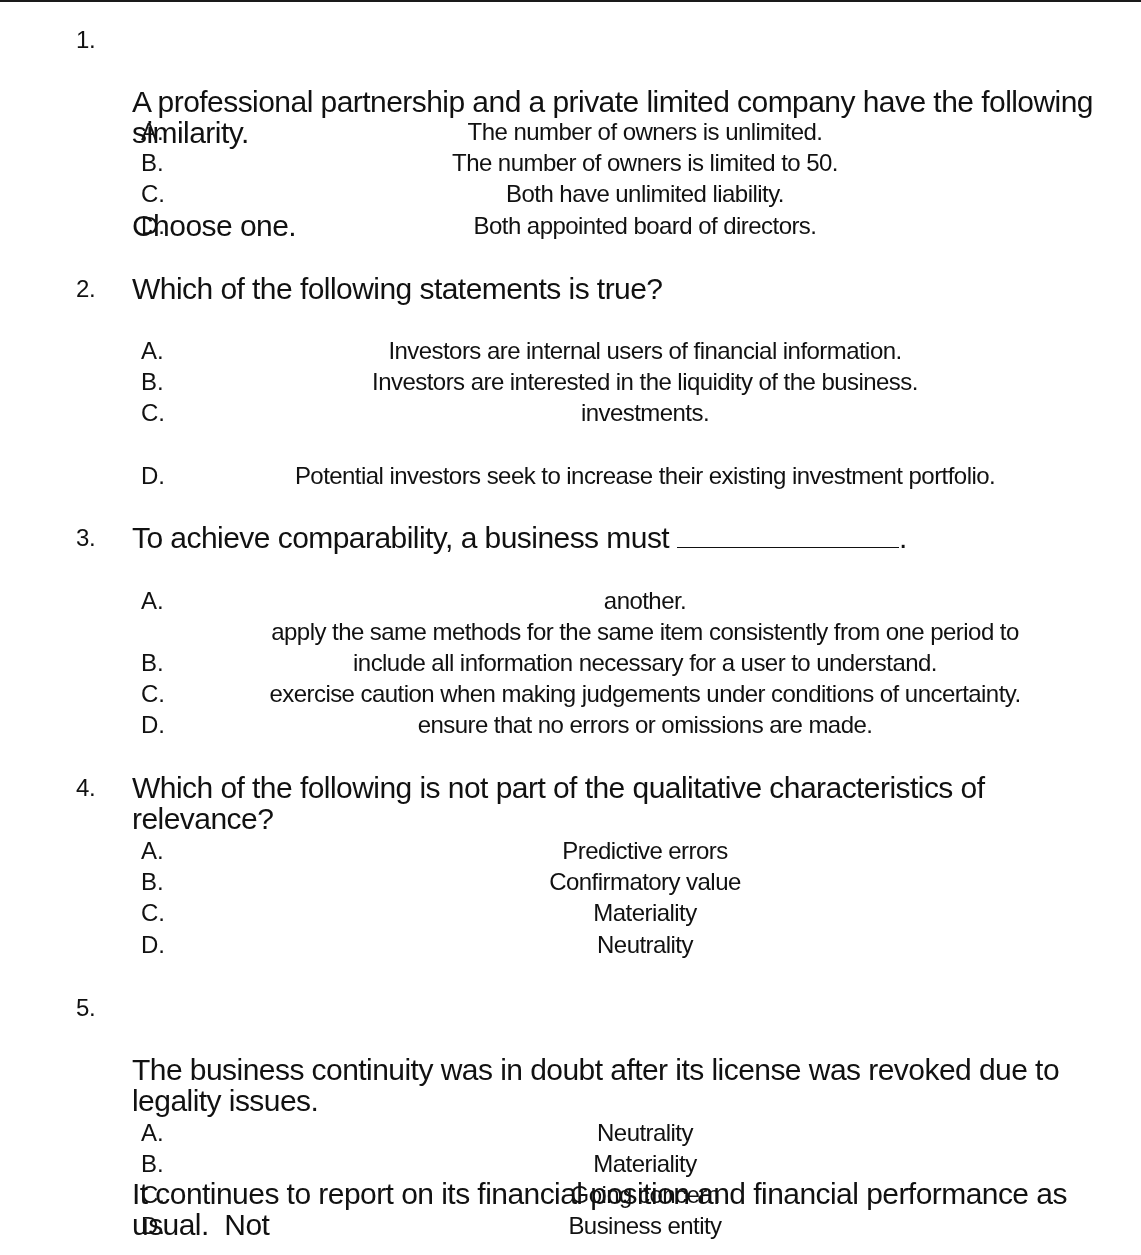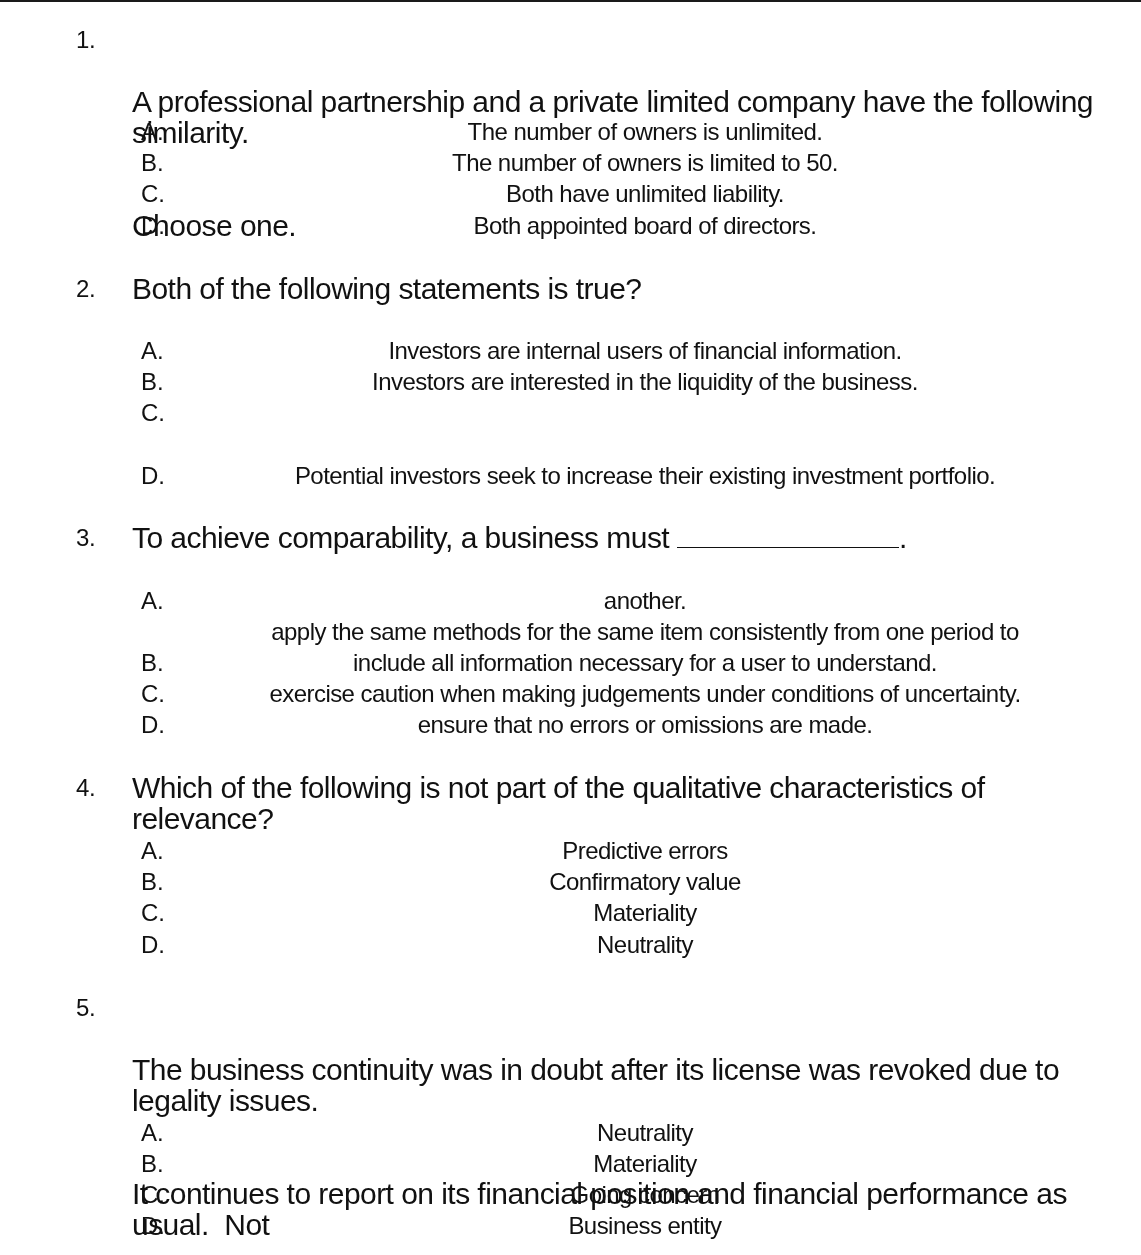--- a/index.html
+++ b/index.html
@@ -101,33 +101,34 @@
     <span class="opt-letter">C.</span>
     <span class="opt-text">Both have unlimited liability.</span>
   </div>
   <div class="opt" style="top:210px;">
     <span class="opt-letter">D.</span>
     <span class="opt-text">Both appointed board of directors.</span>
   </div>
 
   <div class="q" style="top:273px;">
     <span class="q-num">2.</span>
-    <div class="q-text">Both of the following statements is true?</div>
+    <div class="q-text">Which of the following statements is true?</div>
   </div>
   <div class="opt" style="top:335px;">
     <span class="opt-letter">A.</span>
     <span class="opt-text">Investors are internal users of financial information.</span>
   </div>
   <div class="opt" style="top:366px;">
     <span class="opt-letter">B.</span>
     <span class="opt-text">Investors are interested in the liquidity of the business.</span>
   </div>
   <div class="opt" style="top:397px;">
     <span class="opt-letter">C.</span>
     <div class="opt-text">
+      <div>investments.</div>
     </div>
   </div>
   <div class="opt" style="top:460px;">
     <span class="opt-letter">D.</span>
     <span class="opt-text">Potential investors seek to increase their existing investment portfolio.</span>
   </div>
 
   <div class="q" style="top:522px;">
     <span class="q-num">3.</span>
     <div class="q-text"><span>To achieve comparability, a business must </span><span class="blank" style="width:222px;"></span><span>.</span></div>

